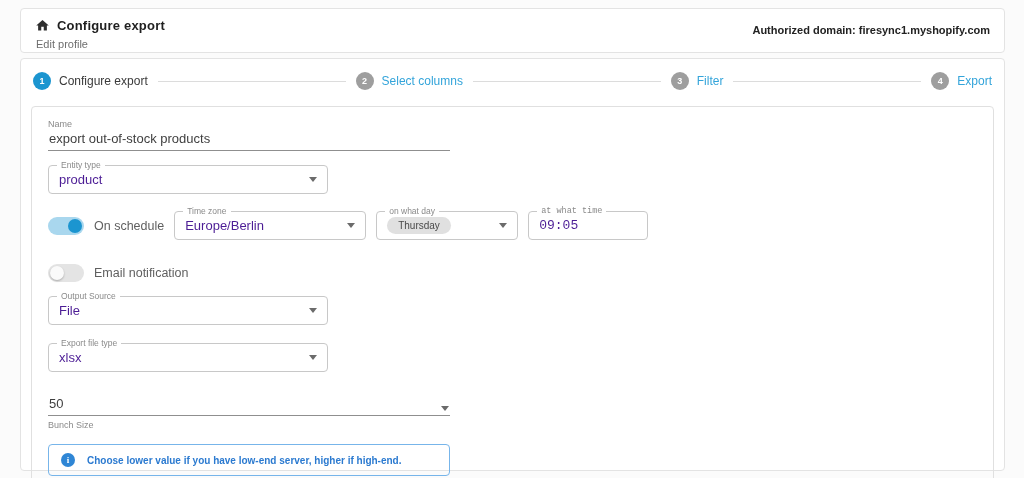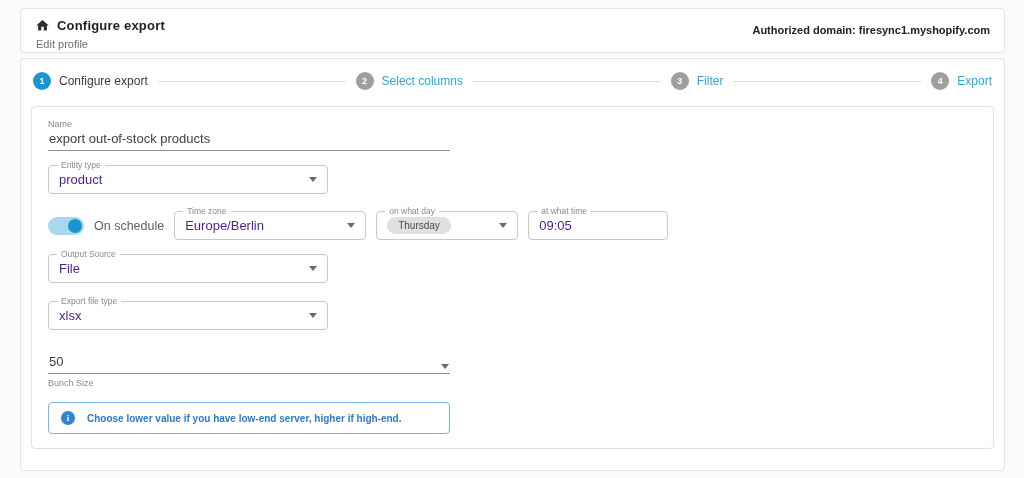--- a/index.html
+++ b/index.html
@@ -61,21 +61,21 @@
   .toggle-wrap { display:flex; align-items:center; gap:10px; cursor:pointer; }
   .switch { width:36px; height:18px; border-radius:9px; position:relative; flex:0 0 auto; }
   .switch--on { background:#a9d7ee; }
   .switch--on .knob { position:absolute; right:2px; top:2px; width:14px; height:14px;
                       border-radius:50%; background:#1b95d0; }
   .switch--off { background:#e4e4e4; }
   .switch--off .knob { position:absolute; left:2px; top:2px; width:14px; height:14px;
                        border-radius:50%; background:#fafafa; box-shadow:0 1px 2px rgba(0,0,0,.25); }
   .toggle-label { font-size:12.5px; color:#5f5f5f; white-space:nowrap; }
   .sched-row .sel { margin-left:10px; }
-  .w192 { width:192px; } .w202 { width:202px; } .w170 { width:142px; } .w120 { width:140px; }
+  .w192 { width:192px; } .w202 { width:202px; } .w170 { width:142px; } .w120 { width:120px;font-family:Liberation Mono, monospace; }
 
   .chip { background:#e0e0e0; border-radius:10px; padding:3px 11px; font-size:10px; color:#4a4a4a; }
 
   .email-row { margin-top:24px; }
 
   .bunch { margin-top:22px; }
 
   
   .info-box { width:402px; border:1px solid #77b5ea; border-radius:4px; margin-top:14px;
               display:flex; align-items:center; gap:12px; padding:8px 12px; }
@@ -159,20 +159,26 @@
           <span class="sel-label">on what day</span>
           <span class="chip">Thursday</span>
           <span class="caret"></span>
         </div>
         <div class="sel w120">
           <span class="sel-label">at what time</span>
           <span class="sel-value">09:05</span>
         </div>
       </div>
 
+      <div class="toggle-wrap email-row">
+        <span class="switch switch--off">
+            <span class="knob"></span>
+          </span>
+        <span class="toggle-label">Email notification</span>
+      </div>
 
       <div class="sel w240 mt14">
         <span class="sel-label">Output Source</span>
         <span class="sel-value">File</span>
         <span class="caret"></span>
       </div>
 
       <div class="sel w240" style="margin-top:18px;">
         <span class="sel-label">Export file type</span>
         <span class="sel-value">xlsx</span>

